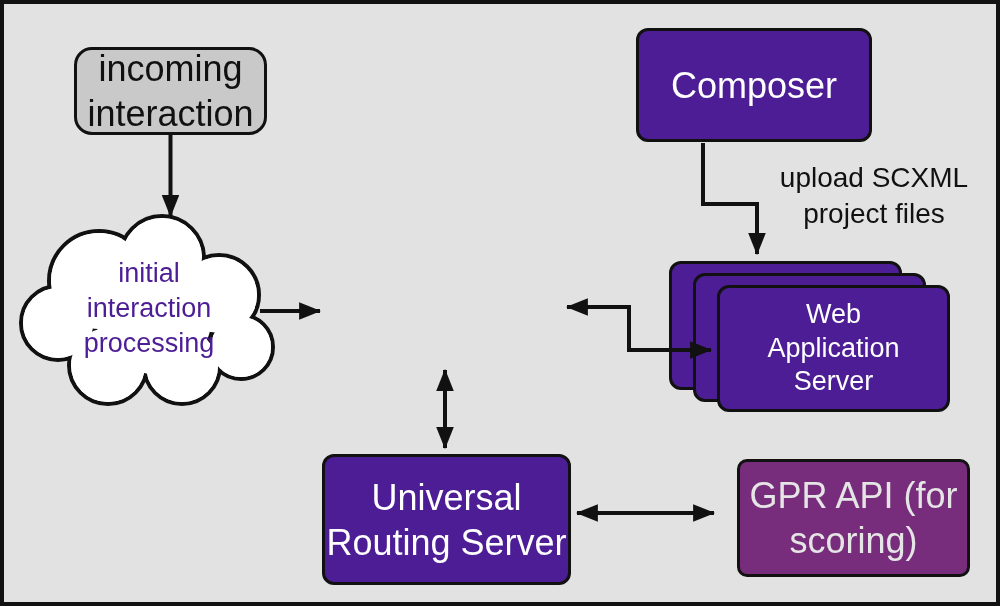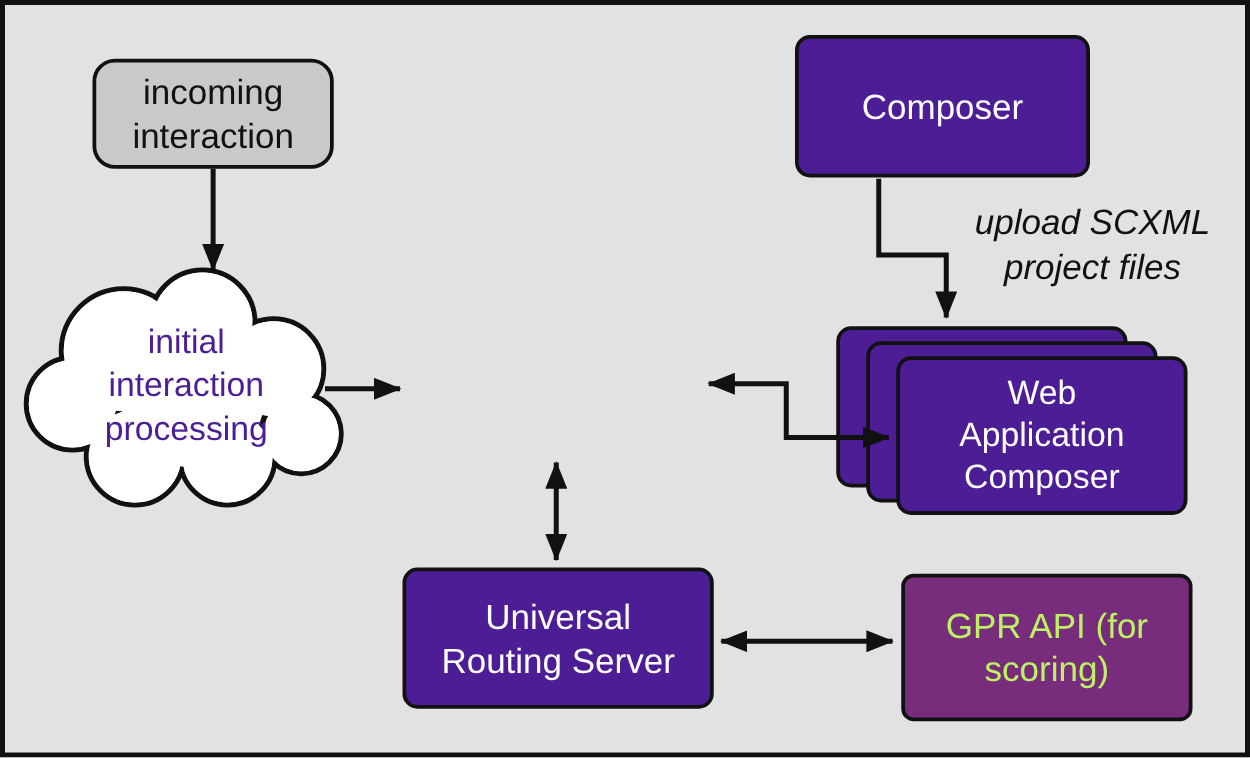--- a/index.html
+++ b/index.html
@@ -12,49 +12,48 @@
     font-family:"Liberation Sans", sans-serif;
     overflow:hidden;
   }
   .node {
     position:absolute;
     box-sizing:border-box;
     border:3px solid #111111;
     display:flex; align-items:center; justify-content:center;
     text-align:center;
     white-space:pre-line;
-    font-size:28px; line-height:1.25;
+    font-size:36px; line-height:1.25;
     z-index:1;
   }
   .gray   { background:#4c1d95; color:#ffffff; }
   .light  { background:#c9c9c9; color:#111111; }
-  .purple { background:#772d7c; color:#bef264; }
+  .purple { background:#772d7c; color:#e5e5e5;margin-left:16px; }
 
   #incoming  { left:70px;  top:43px;  width:193px; height:88px;  border-radius:18px; }
   #orch      { left:323px; top:245px; width:235px; height:115px; border-radius:10px; }
   #composer  { left:632px; top:24px;  width:236px; height:114px; border-radius:12px; }
   #was-back  { left:665px; top:257px; width:233px; height:129px; border-radius:12px; }
   #was-mid   { left:689px; top:269px; width:233px; height:129px; border-radius:12px; }
   #was-front { left:713px; top:281px; width:233px; height:127px; border-radius:12px; font-size:27px; }
-  #urs       { left:318px; top:450px; width:249px; height:113px; border-radius:12px; }
+  #urs       { left:318px; top:450px; width:249px; height:131px; border-radius:12px; }
   #gpr       { left:717px; top:455px; width:233px; height:118px; border-radius:10px; }
 
   .cloud-label {
     position:absolute;
     left:35px; top:252px; width:220px;
     text-align:center; color:#4c1d95;
     font-size:27px; line-height:1.3;
     white-space:pre-line;
     z-index:3;
   }
   .edge-label {
     position:absolute;
     left:755px; top:156px; width:230px;
     text-align:center; color:#111111;
-    font-style:italic;
     font-size:28px; line-height:1.3;
     white-space:pre-line;
     z-index:3;
   }
   svg.layer {
     position:absolute; left:0; top:0;
     width:992px; height:598px;
     z-index:2;
     pointer-events:none;
   }
@@ -72,21 +71,21 @@
 
   <div class="node gray" id="composer">
     <span>Composer</span>
   </div>
 
   <div class="node gray" id="was-back"></div>
   <div class="node gray" id="was-mid"></div>
   <div class="node gray" id="was-front">
     <span>Web
 Application
-Composer</span>
+Server</span>
   </div>
 
   <div class="node gray" id="urs">
     <span>Universal
 Routing Server</span>
   </div>
 
   <div class="node purple" id="gpr">
     <span>GPR API (for
 scoring)</span>

